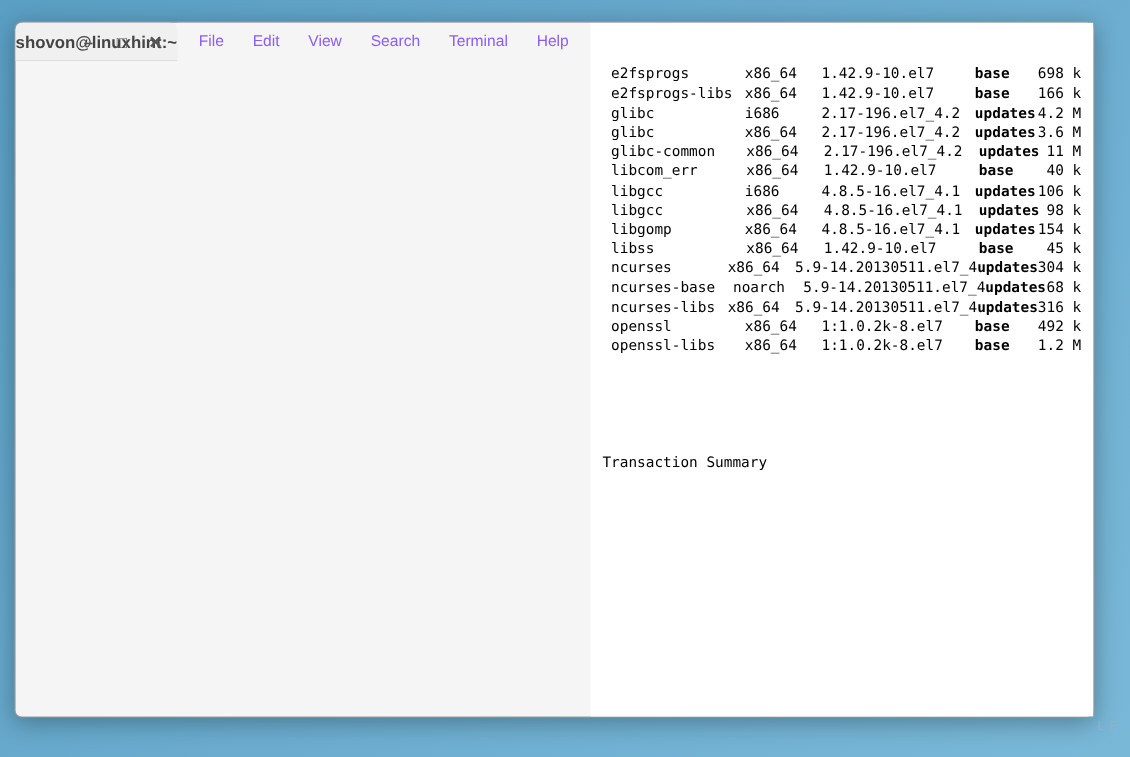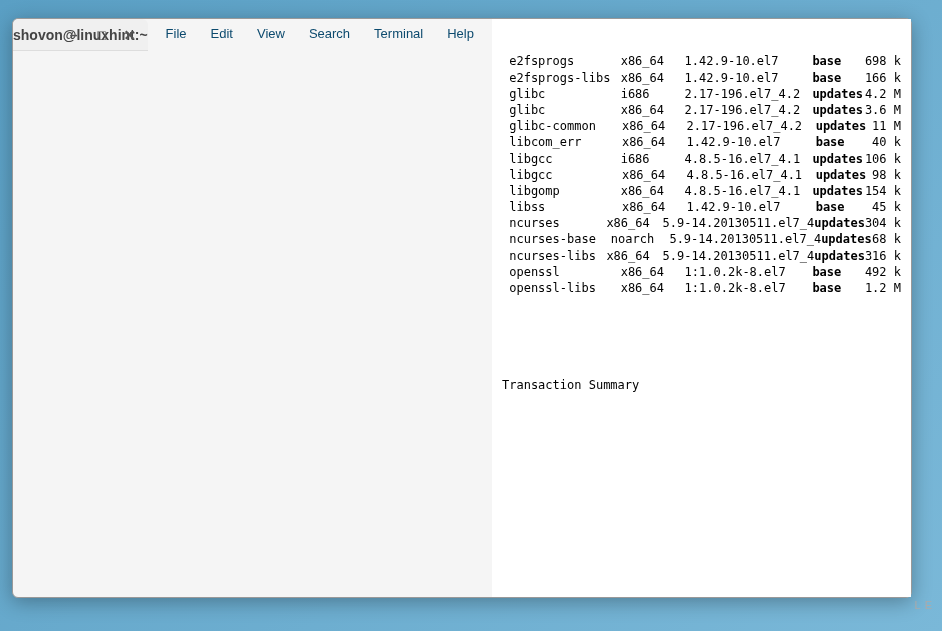--- a/index.html
+++ b/index.html
@@ -56,21 +56,21 @@
       font-weight: bold;
     }
     .menubar {
       height: 28px;
       background: #f5f5f5;
       display: flex;
       align-items: center;
       padding: 0 8px;
       gap: 4px;
       font-size: 13px;
-      color: #0c4a6e;
+      color: #8b5cf6;
     }
     .menu-item {
       padding: 3px 10px;
       cursor: pointer;
     }
     .terminal-area {
       flex: 1;
       background: #ffffff;
       padding: 2px 10px;
       font-family: 'DejaVu Sans Mono', 'Liberation Mono', monospace;

